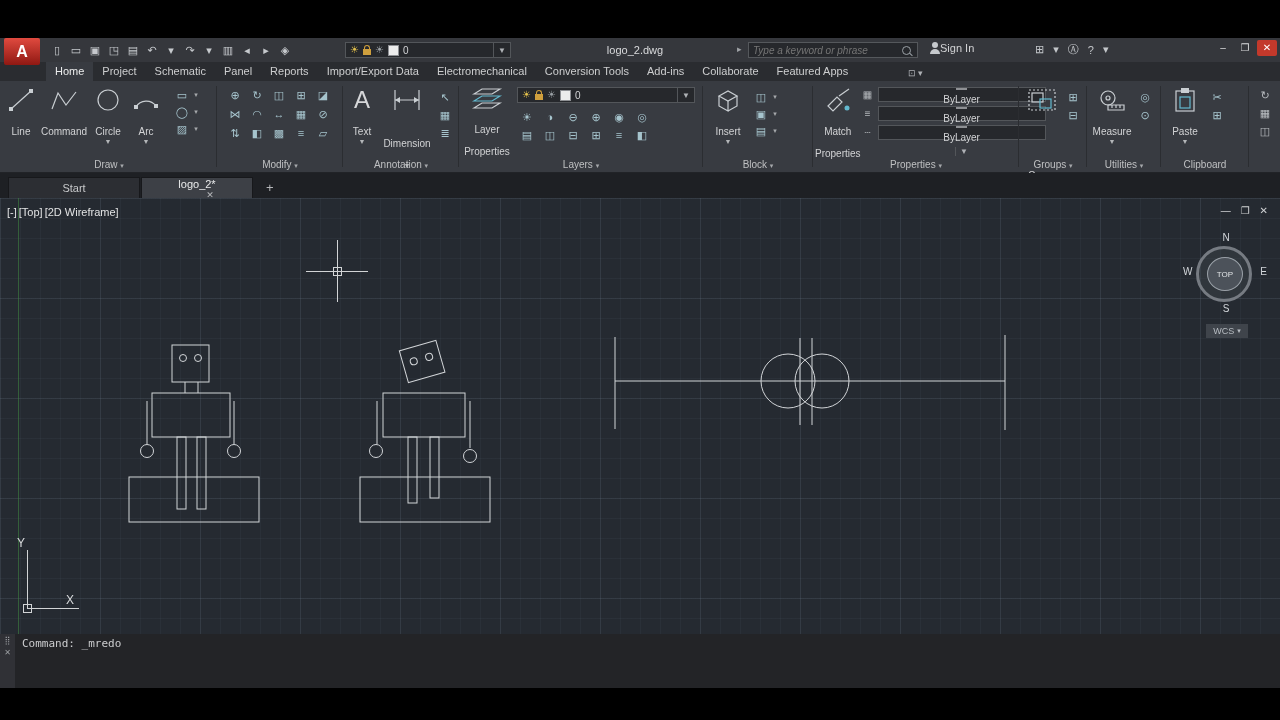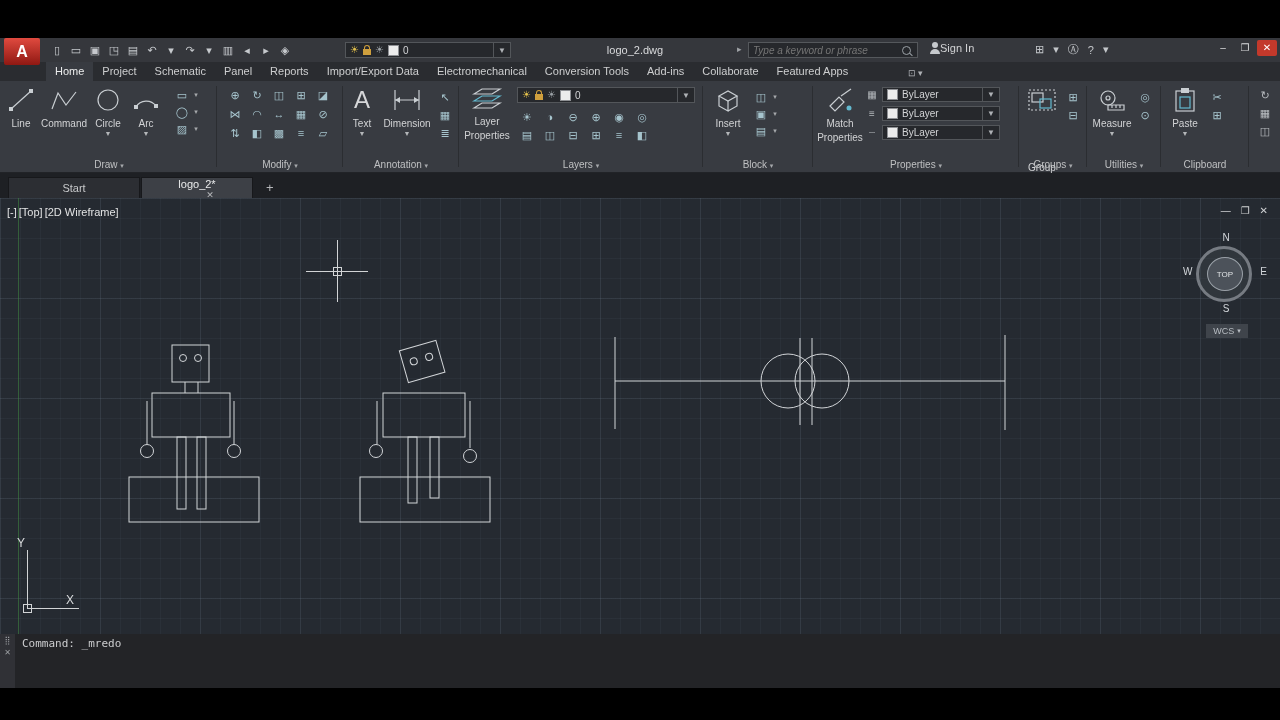--- a/index.html
+++ b/index.html
@@ -46,36 +46,36 @@
   .rpin{padding:3px 8px 0 8px;font-size:9px;color:#aeb1b5;}
   
   .ribbon{position:absolute;left:0;top:81px;width:1280px;height:92px;background:#383b41;border-bottom:1px solid #212327;box-sizing:border-box;}
   .panel{position:absolute;top:0;height:91px;}
   .plabel{position:absolute;bottom:2px;left:0;right:0;text-align:center;font-size:10px;color:#bfc0c2;}
   .plabel .pc{font-size:7px;color:#a5a8ab;}
   .pdiv{position:absolute;top:5px;bottom:5px;width:1px;background:#2b2d31;}
   .prow{display:flex;align-items:flex-start;padding-top:2px;}
   .bigbtn{display:flex;flex-direction:column;align-items:center;padding-top:2px;font-size:10px;color:#d2d3d5;}
   .bicon{height:30px;display:flex;align-items:center;justify-content:center;}
-  .blabel{margin-top:4px;line-height:10px;text-align:center;}
+  .blabel{margin-top:12px;line-height:10px;text-align:center;}
   .bcaret{font-size:7px;color:#b4b6b9;margin-top:1px;}
   .bigA{font-size:24px;color:#d6d7d9;line-height:26px;}
   .tico{width:20px;height:16px;font-size:11px;line-height:16px;text-align:center;color:#a6c4cd;} .tico.g{color:#b9bdc1;}
   .scaret{width:8px;font-size:7px;line-height:16px;color:#a5a8ab;text-align:center;}
   .drawsmall{position:absolute;left:170px;top:5px;}
   .drow{display:flex;align-items:center;height:17px;}
   .modgrid{display:grid;grid-template-columns:repeat(5,22px);row-gap:3px;padding:6px 0 0 6px;}
   .lpdd{position:absolute;left:56px;top:6px;width:178px;height:16px;background:#26282c;border:1px solid #53565a;
         display:flex;align-items:center;gap:4px;padding:0 4px;box-sizing:border-box;}
   .lpdd .val{color:#d3d4d6;font-size:10px;flex:1;}
   .lrow{position:absolute;left:56px;display:flex;gap:3px;}
   .pbrow{display:flex;align-items:center;gap:3px;margin-bottom:2px;}
   .pbico{width:14px;text-align:center;color:#b3b7bb;font-size:10px;}
-  .pbdd{width:118px;height:15px;background:#26282c;border:1px solid #53565a;display:flex;align-items:center;
-        gap:4px;padding:0 4px;box-sizing:border-box;color:#d3d4d6;font-size:10px;}
+  .pbdd{width:168px;height:15px;background:#26282c;border:1px solid #53565a;display:flex;align-items:center;
+        gap:4px;padding:0 4px;box-sizing:border-box;color:#d3d4d6;font-size:10px;flex-direction:column;}
   .pbdd .val{flex:1;}
   .vcol{display:flex;flex-direction:column;gap:2px;padding-top:6px;}
   
   .filetabs{position:absolute;left:0;top:173px;width:1280px;height:25px;background:#1e2024;}
   .ftab{position:absolute;top:4px;height:21px;font-size:11px;display:flex;align-items:center;
         padding:0 10px;box-sizing:border-box;color:#c7c8ca;background:#2c2e33;border:1px solid #17181b;border-bottom:none;}
   .ftab.active{background:#3d4046;color:#e9eaeb;flex-direction:column;}
   .ftclose{margin-left:26px;font-size:9px;color:#b5b7ba;}
   .ftadd{position:absolute;left:266px;top:7px;color:#b5b7ba;font-size:13px;}
   
@@ -291,21 +291,21 @@
     </div>
     <div class="pdiv" style="left:342px;"></div>
 
     <div class="panel" style="left:345px;width:112px;">
       <div class="prow">
         <div class="bigbtn" style="width:34px;">
           <span class="bicon bigA">A</span>
           <span class="blabel">Text</span>
           <span class="bcaret">▼</span>
         </div>
-        <div class="bigbtn" style="width:56px;">
+        <div class="bigbtn" style="width:56px;gap:12px;">
           <span class="bicon">
             <svg width="32" height="26">
                 <path class="stk" d="M4 3 V23 M28 3 V23 M4 13 H28"></path>
                 <path class="fil" d="M4 13 l5 -3 v6 Z M28 13 l-5 -3 v6 Z"></path>
               </svg>
           </span>
           <span class="blabel">Dimension</span>
           <span class="bcaret">▼</span>
         </div>
         <div class="vcol">

